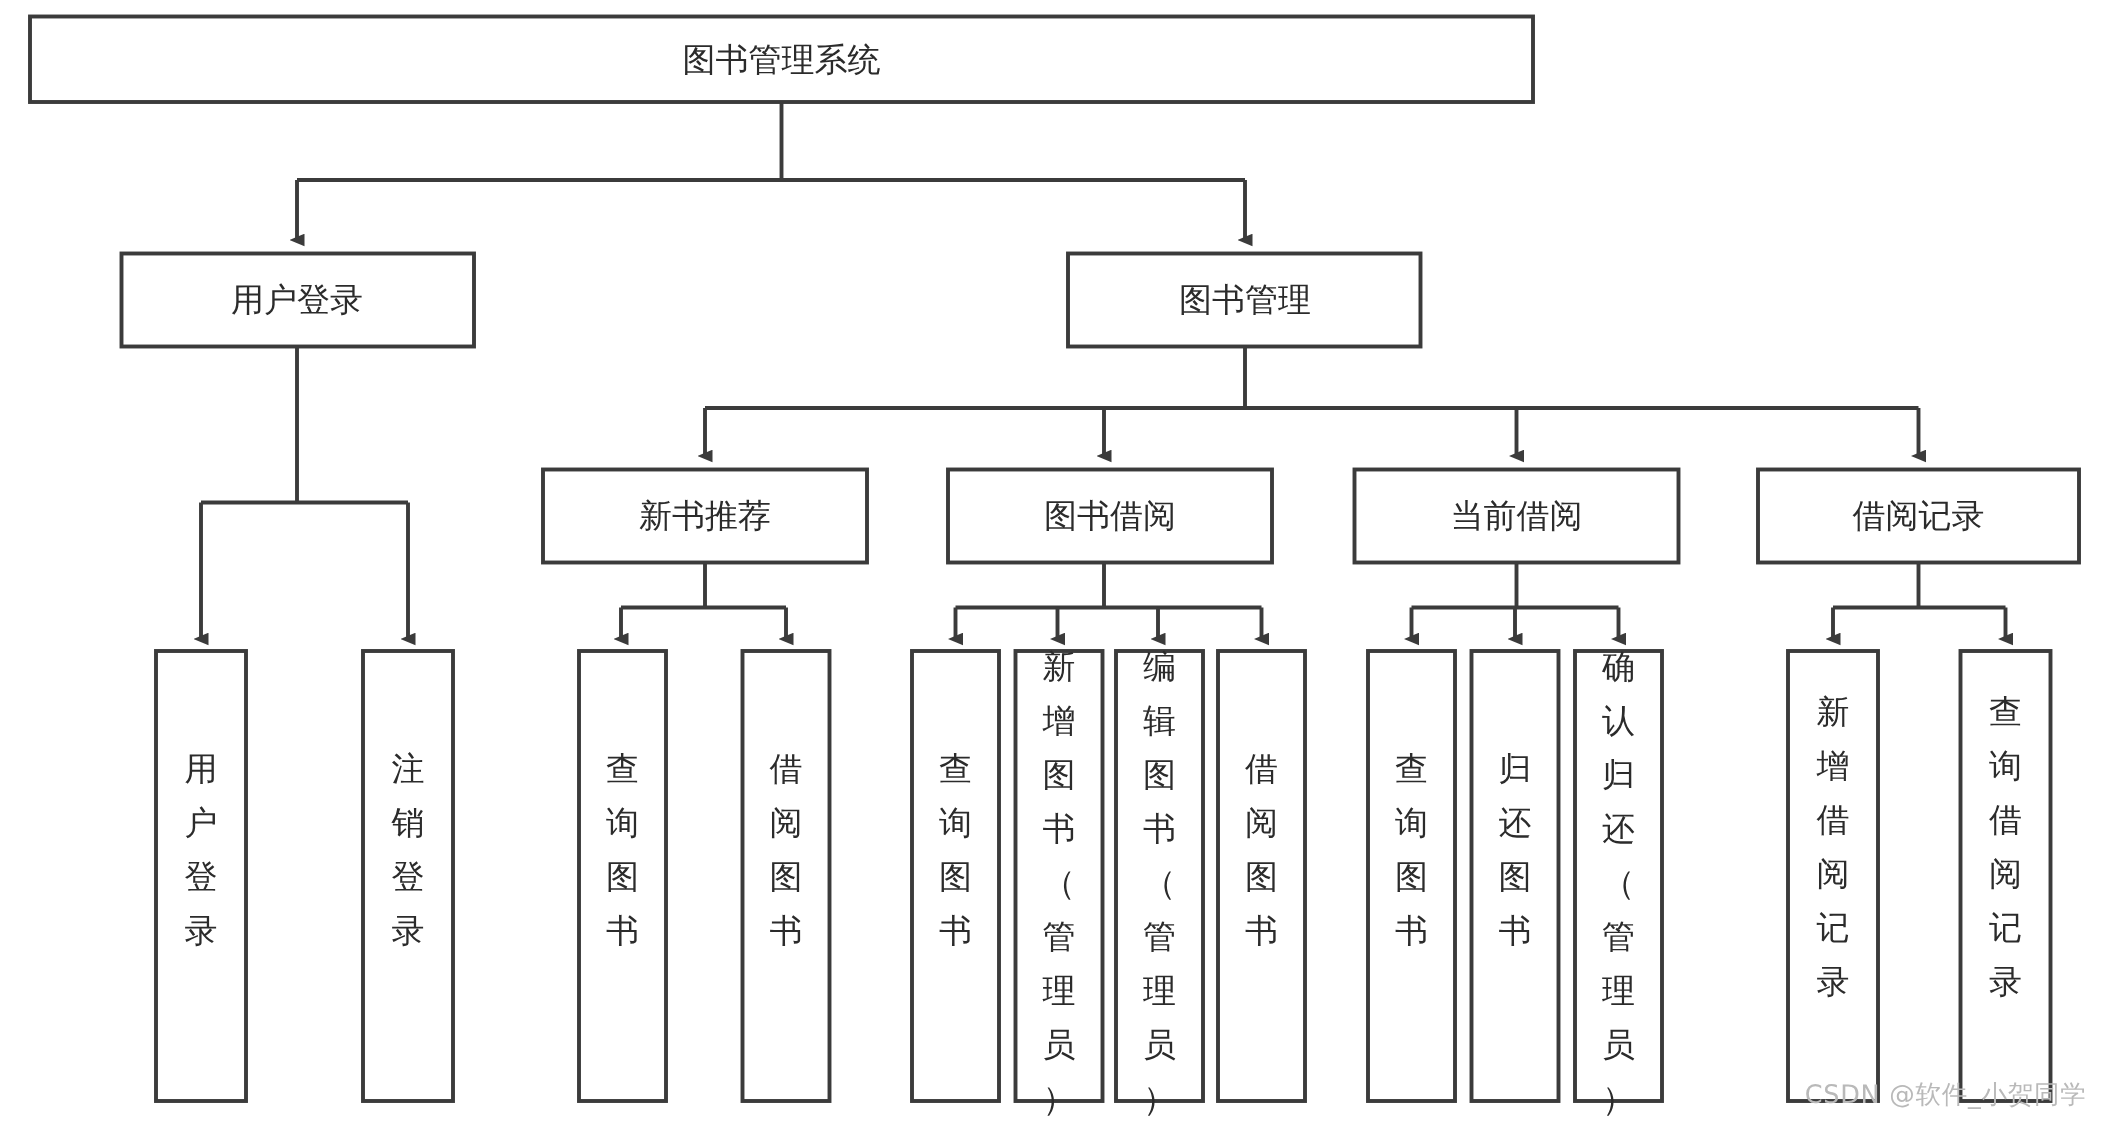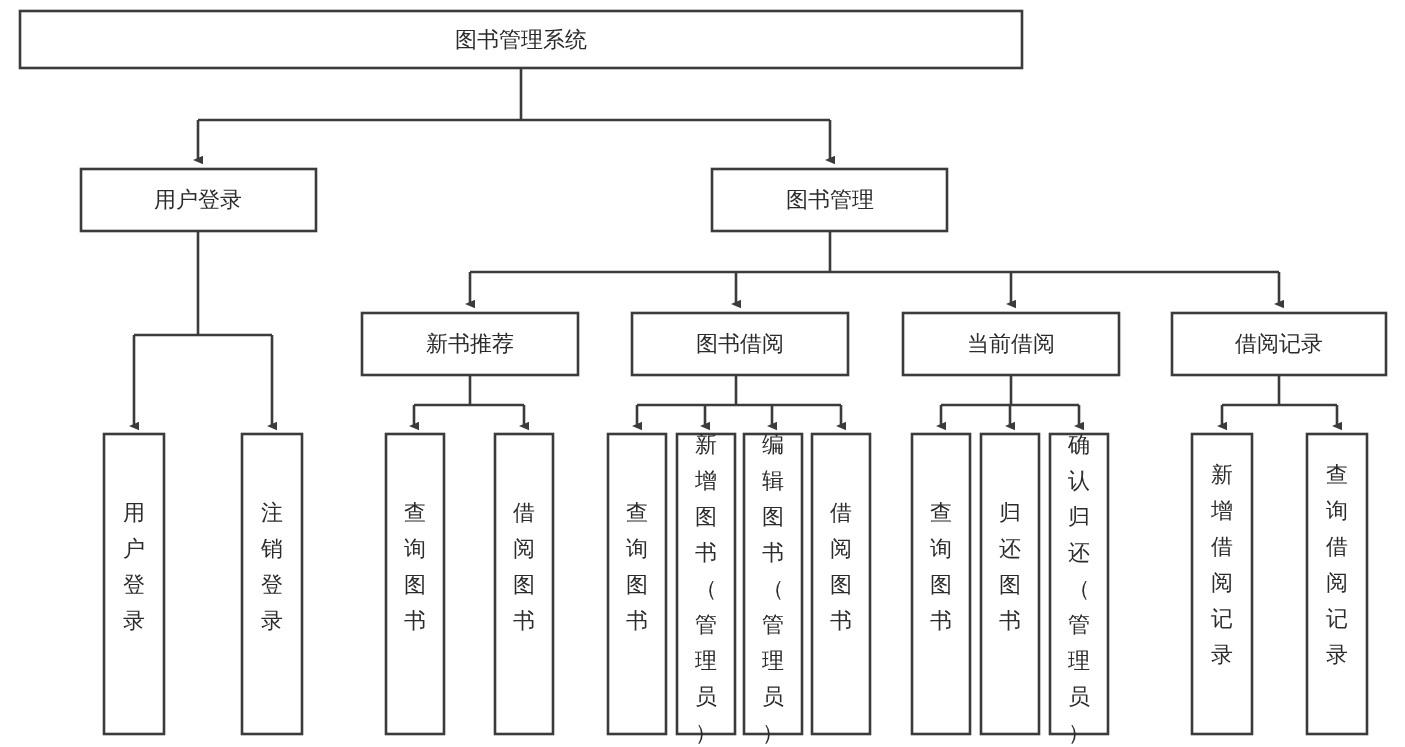--- a/index.html
+++ b/index.html
@@ -212,13 +212,14 @@
       <rect class="node-box" x="1192" y="434" width="60" height="300"></rect>
       <text class="leaf-label" x="1222" y="482"><tspan x="1222" y="482">新</tspan><tspan x="1222" y="518">增</tspan><tspan x="1222" y="554">借</tspan><tspan x="1222" y="590">阅</tspan><tspan x="1222" y="626">记</tspan><tspan x="1222" y="662">录</tspan></text>
     </g>
 
     <g>
       <rect class="node-box" x="1307" y="434" width="60" height="300"></rect>
       <text class="leaf-label" x="1337" y="482"><tspan x="1337" y="482">查</tspan><tspan x="1337" y="518">询</tspan><tspan x="1337" y="554">借</tspan><tspan x="1337" y="590">阅</tspan><tspan x="1337" y="626">记</tspan><tspan x="1337" y="662">录</tspan></text>
     </g>
   </svg>
 
+  <div class="watermark">CSDN @软件_小贺同学</div>
 </div>
 
 </body></html>

